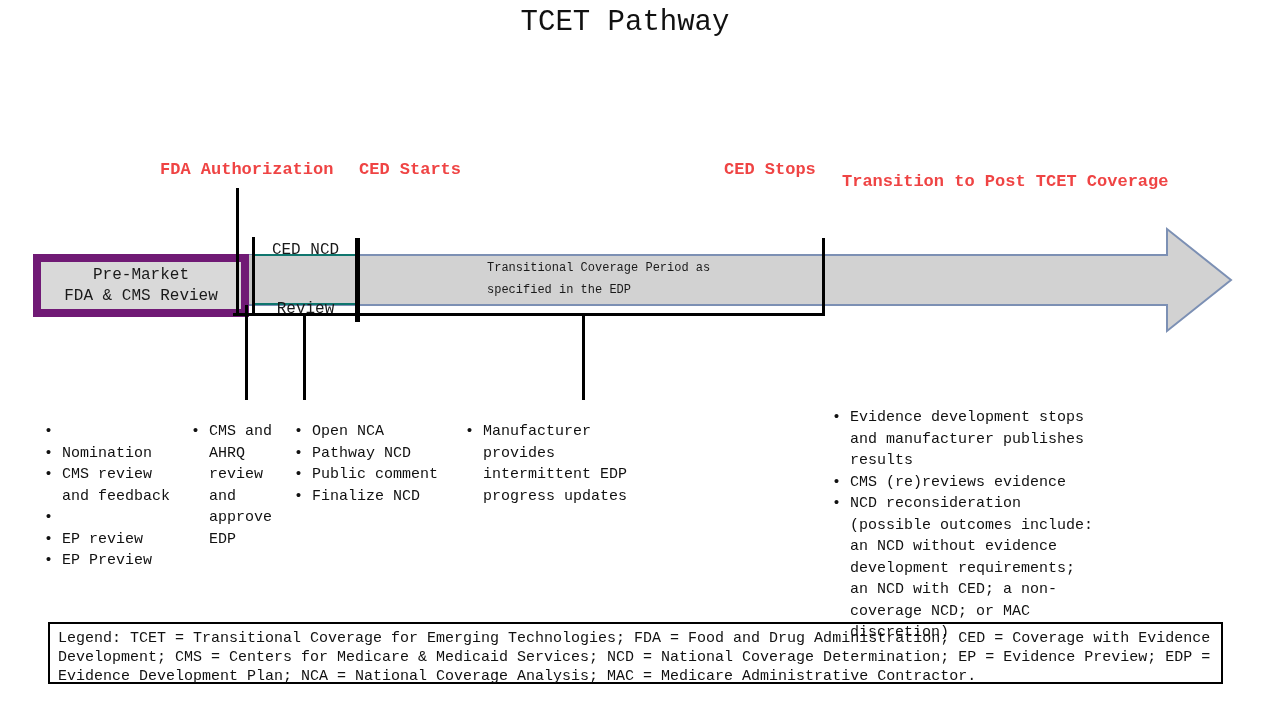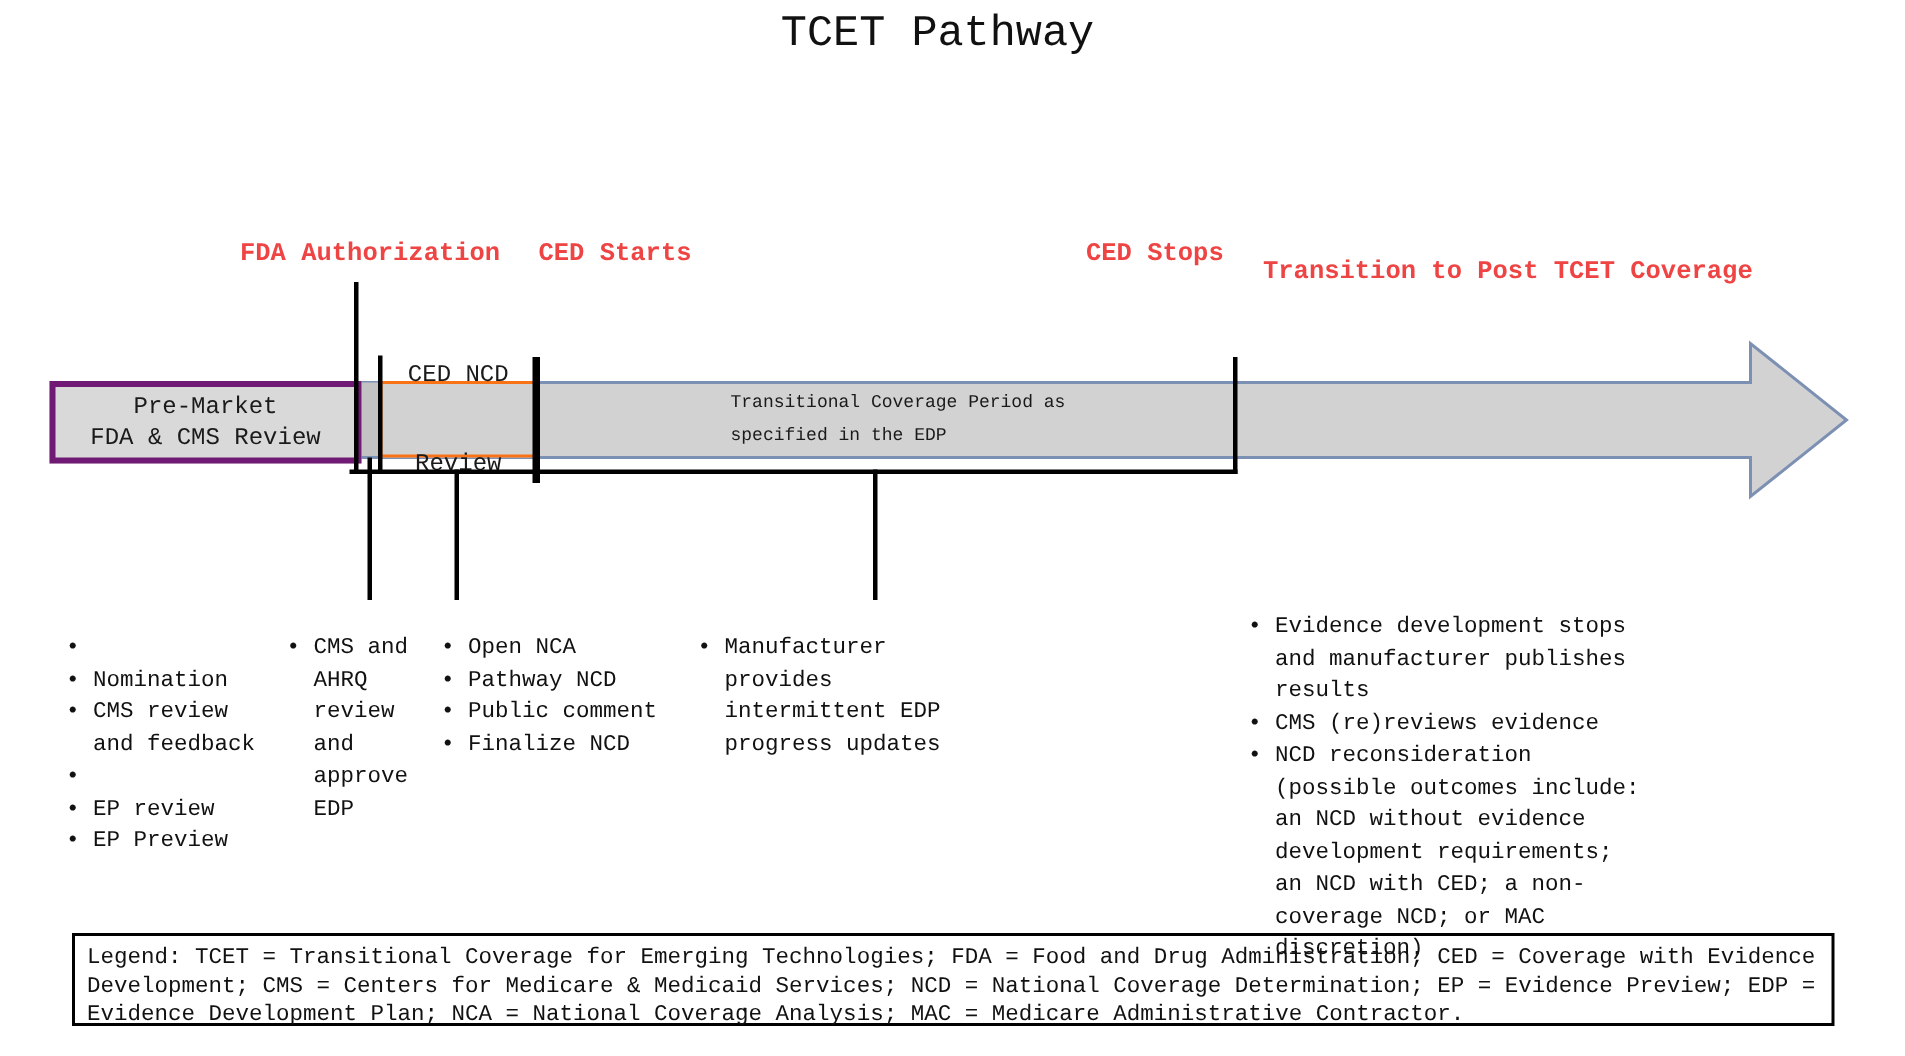--- a/index.html
+++ b/index.html
@@ -16,23 +16,23 @@
     position:absolute;top:160px;font-size:17px;font-weight:700;color:#ef4444;white-space:nowrap;
   }
   .vline{position:absolute;background:#000;}
   .hline{position:absolute;background:#000;}
   .arrow-svg{position:absolute;left:0;top:0;pointer-events:none;}
   .seg-box{
     position:absolute;top:254px;height:47px;
     display:flex;flex-direction:column;align-items:center;justify-content:center;
     font-size:16px;line-height:21px;text-align:center;color:#1a1a1a;
   }
-  .box-premarket{left:33px;width:200px;background:#d9d9d9;border:4px solid #701a75;}
+  .box-premarket{left:33px;width:200px;background:#d9d9d9;border:8px solid #701a75;}
   .strip{position:absolute;left:237px;top:255px;width:16px;height:49px;background:#c3c3c3;}
-  .box-cedncd{left:253px;width:101px;background:#d2d2d2;border:2px solid #f97316;gap:38px;}
+  .box-cedncd{left:253px;width:101px;background:#d2d2d2;border:2px solid #0f766e;gap:38px;}
   .transitional-label{
     position:absolute;left:487px;top:257px;font-size:12px;line-height:22px;color:#1a1a1a;
   }
   .blist{position:absolute;font-size:15px;line-height:21.5px;color:#111;}
   .bitem{display:flex;}
   .bullet{flex:0 0 18px;text-align:left;}
   .btext{flex:1 1 auto;}
   .legend-box{
     position:absolute;left:48px;top:622px;width:1155px;height:50px;
     border:2px solid #000;padding:5px 8px 3px 8px;

